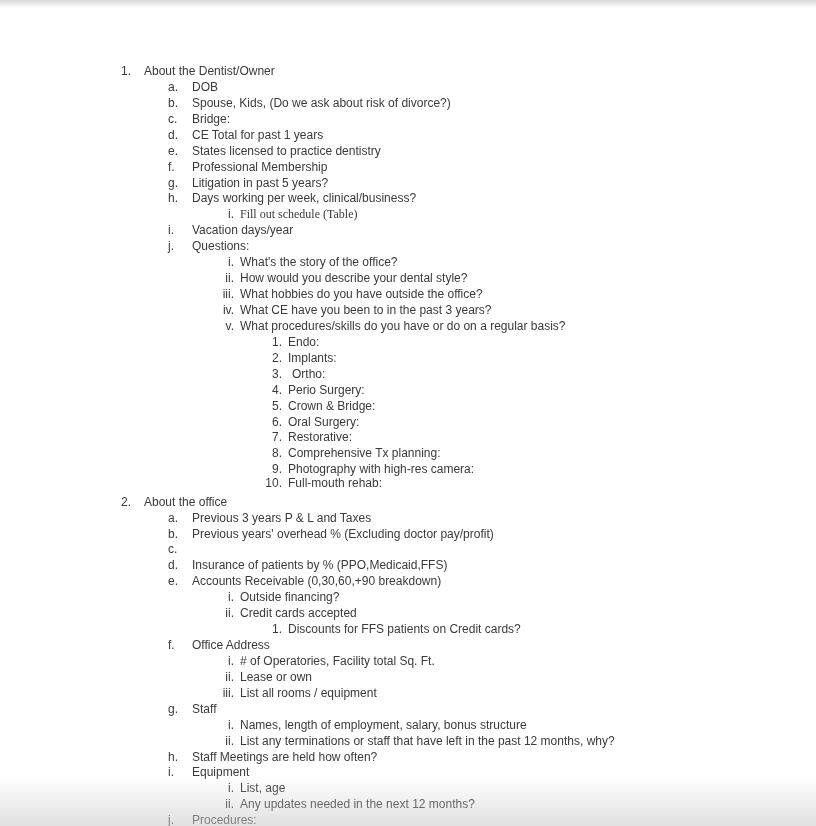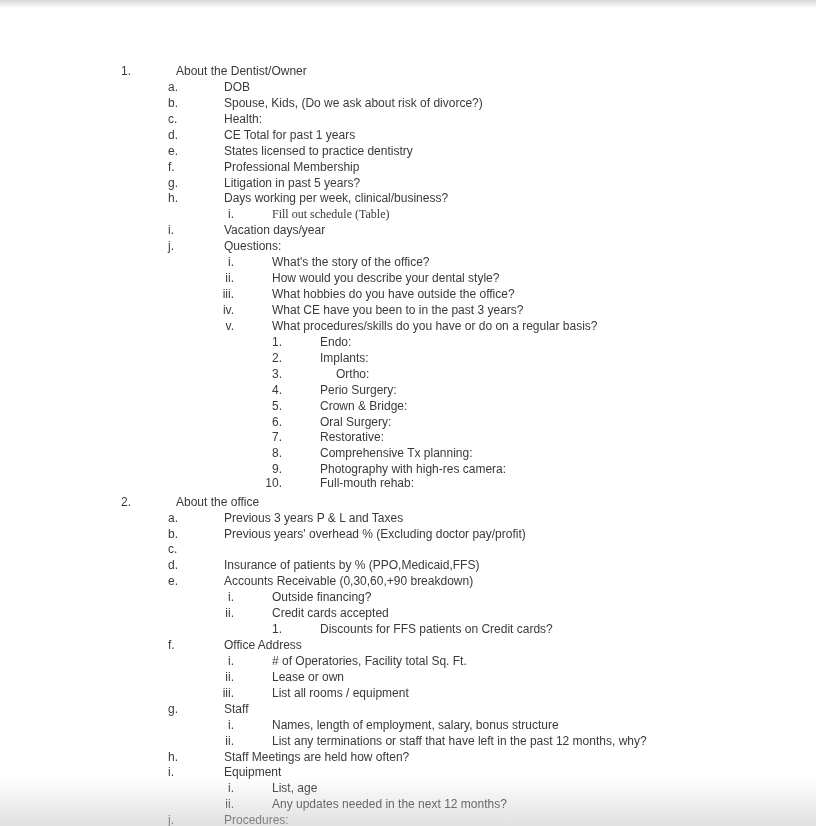--- a/index.html
+++ b/index.html
@@ -16,42 +16,42 @@
   .bottom-fade {
     position: absolute; left: 0; bottom: 0; width: 816px; height: 50px;
     background: linear-gradient(to bottom, rgba(220,220,220,0), rgba(200,200,200,0.55));
     pointer-events: none;
   }
   .line {
     position: absolute; height: 16px; line-height: 16px;
     font-size: 12px; white-space: nowrap;
   }
   .marker { position: absolute; top: 0; text-align: right; }
-  .text { position: absolute; top: 0; margin-left: 32px; }
+  .text { position: absolute; top: 0; }
 </style>
 </head>
 <body>
 
 <div class="top-shadow"></div>
 <div id="doc">
     <div class="line" style="top: 63px; left: 0px; width: 816px;">
       <span class="marker" style="left: 121px;">1.</span>
       <span class="text" style="left: 144px;">About the Dentist/Owner</span>
     </div>
     <div class="line" style="top: 78.9px; left: 0px; width: 816px;">
       <span class="marker" style="left: 168px;">a.</span>
       <span class="text" style="left: 192px;">DOB</span>
     </div>
     <div class="line" style="top: 94.9px; left: 0px; width: 816px;">
       <span class="marker" style="left: 168px;">b.</span>
       <span class="text" style="left: 192px;">Spouse, Kids, (Do we ask about risk of divorce?)</span>
     </div>
     <div class="line" style="top: 110.8px; left: 0px; width: 816px;">
       <span class="marker" style="left: 168px;">c.</span>
-      <span class="text" style="left: 192px;">Health:</span>
+      <span class="text" style="left: 192px;">Bridge:</span>
     </div>
     <div class="line" style="top: 126.7px; left: 0px; width: 816px;">
       <span class="marker" style="left: 168px;">d.</span>
       <span class="text" style="left: 192px;">CE Total for past 1 years</span>
     </div>
     <div class="line" style="top: 142.7px; left: 0px; width: 816px;">
       <span class="marker" style="left: 168px;">e.</span>
       <span class="text" style="left: 192px;">States licensed to practice dentistry</span>
     </div>
     <div class="line" style="top: 158.6px; left: 0px; width: 816px;">
@@ -101,21 +101,21 @@
     <div class="line" style="top: 333.8px; left: 0px; width: 816px;">
       <span class="marker" style="right: 534px;">1.</span>
       <span class="text" style="left: 288px;">Endo:</span>
     </div>
     <div class="line" style="top: 349.7px; left: 0px; width: 816px;">
       <span class="marker" style="right: 534px;">2.</span>
       <span class="text" style="left: 288px;">Implants:</span>
     </div>
     <div class="line" style="top: 365.7px; left: 0px; width: 816px;">
       <span class="marker" style="right: 534px;">3.</span>
-      <span class="text" style="left: 304px;">Ortho:</span>
+      <span class="text" style="left: 292px;">Ortho:</span>
     </div>
     <div class="line" style="top: 381.6px; left: 0px; width: 816px;">
       <span class="marker" style="right: 534px;">4.</span>
       <span class="text" style="left: 288px;">Perio Surgery:</span>
     </div>
     <div class="line" style="top: 397.5px; left: 0px; width: 816px;">
       <span class="marker" style="right: 534px;">5.</span>
       <span class="text" style="left: 288px; text-align: center;">Crown &amp; Bridge:</span>
     </div>
     <div class="line" style="top: 413.5px; left: 0px; width: 816px;">

